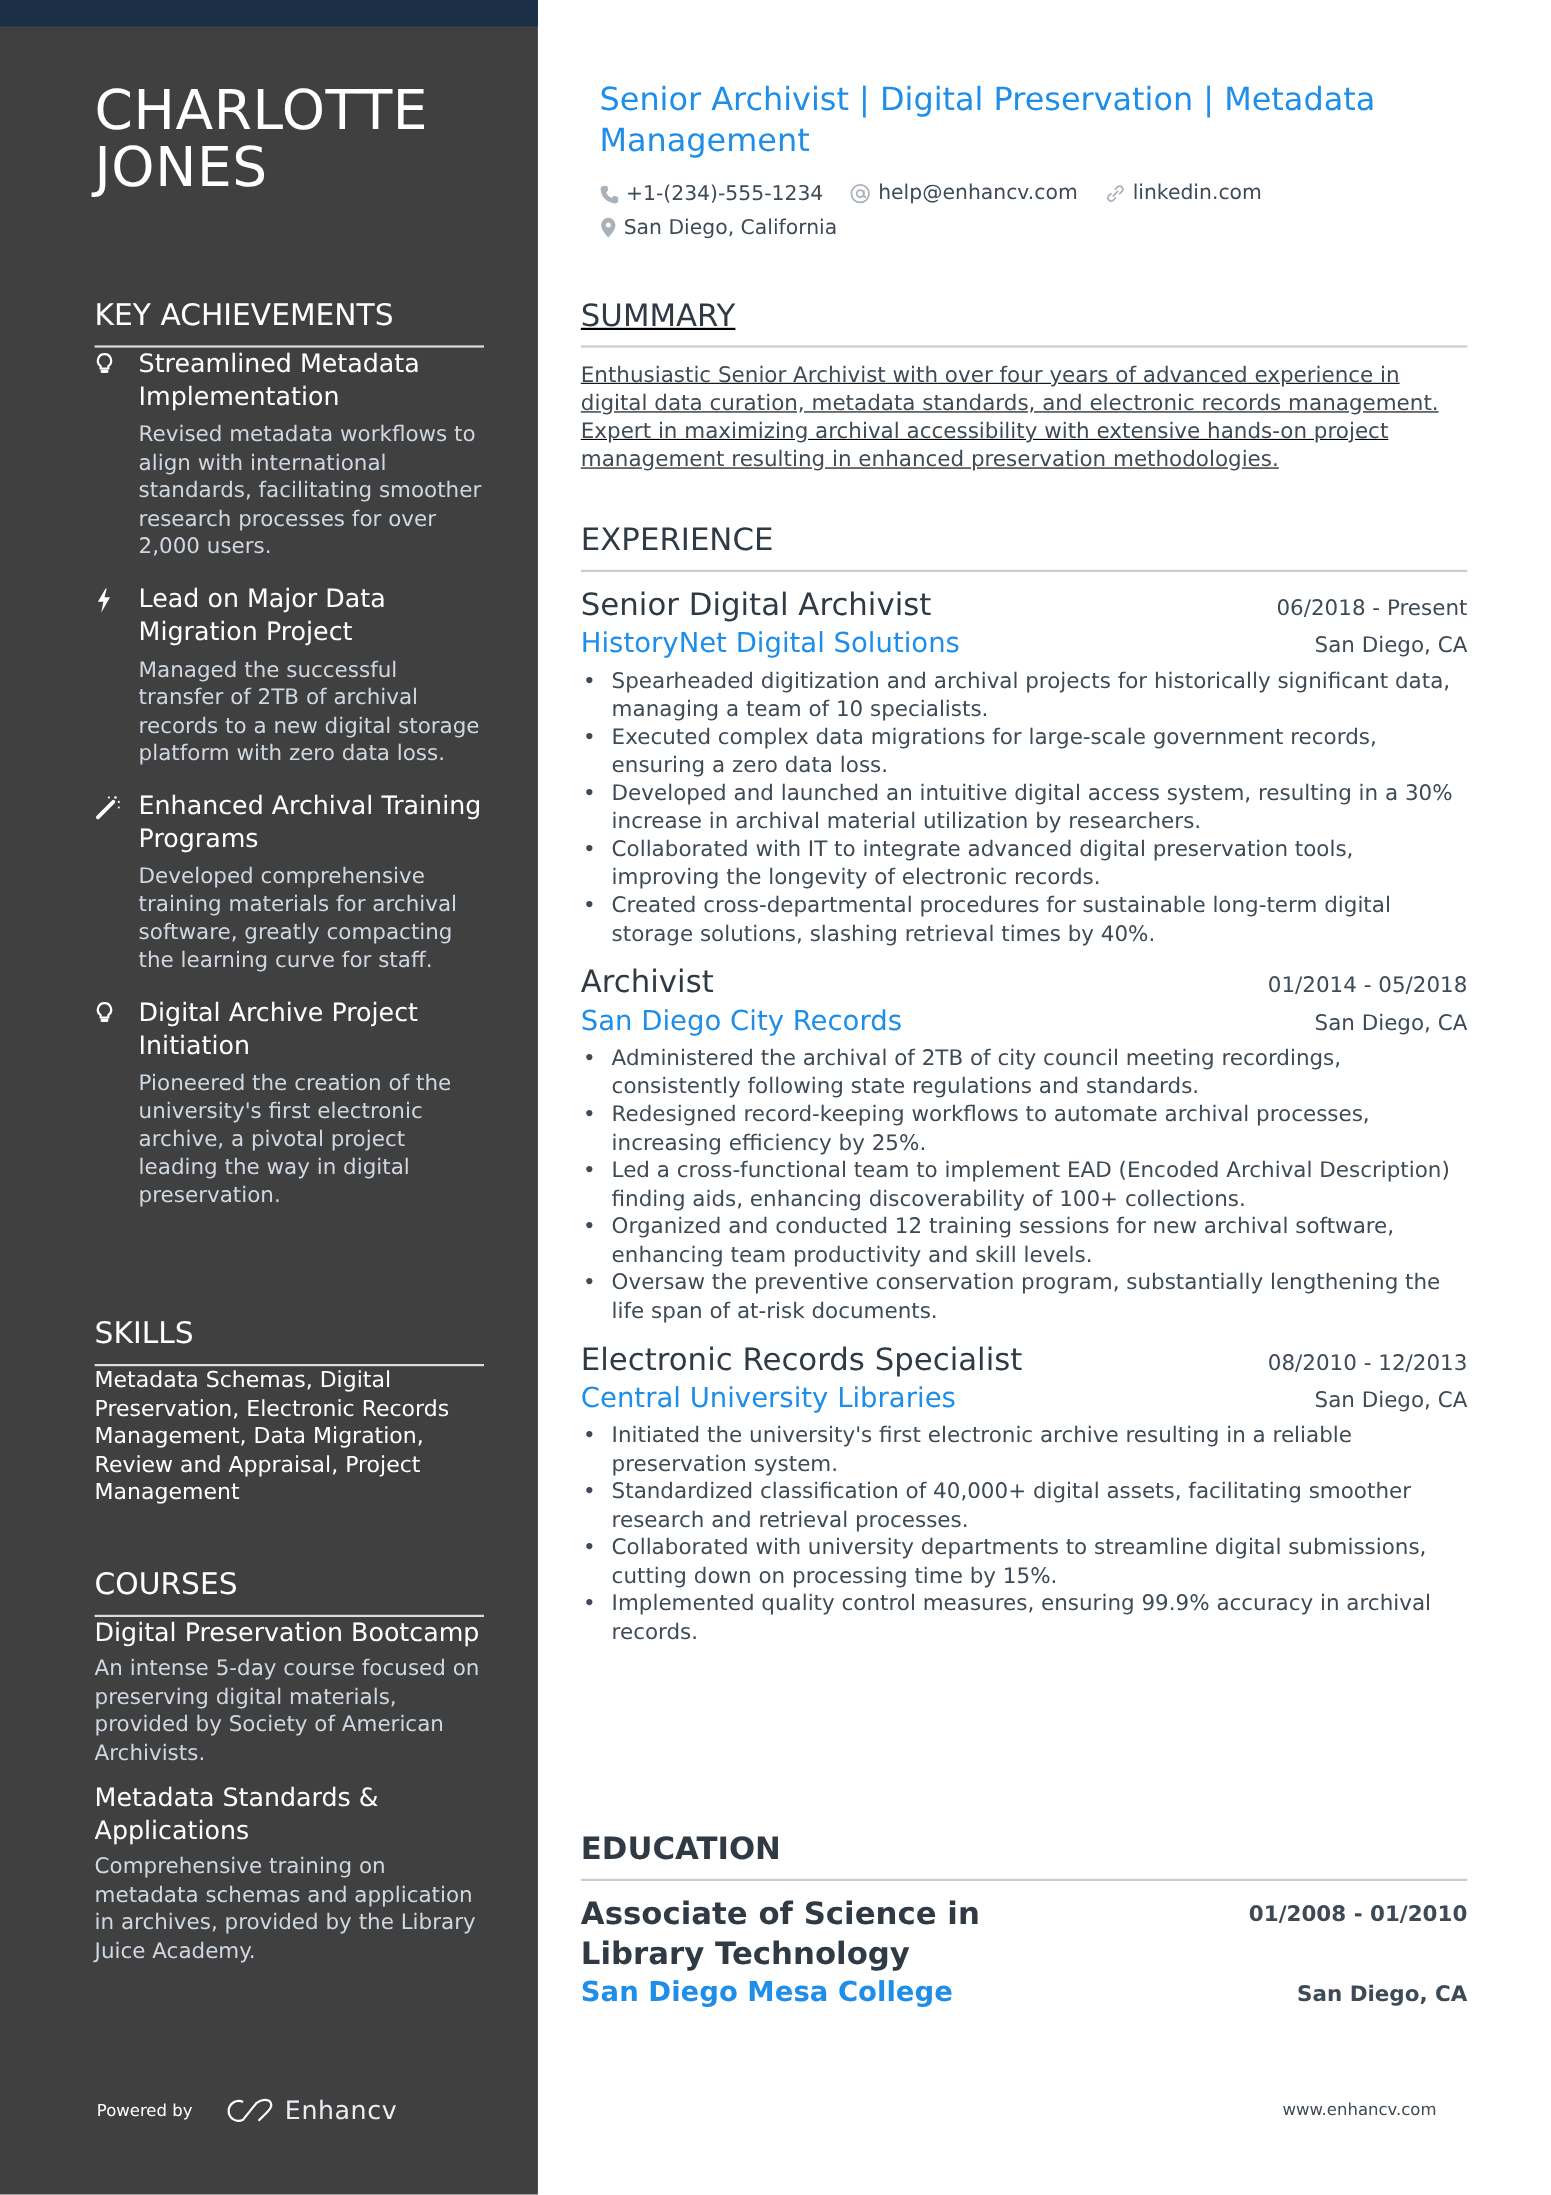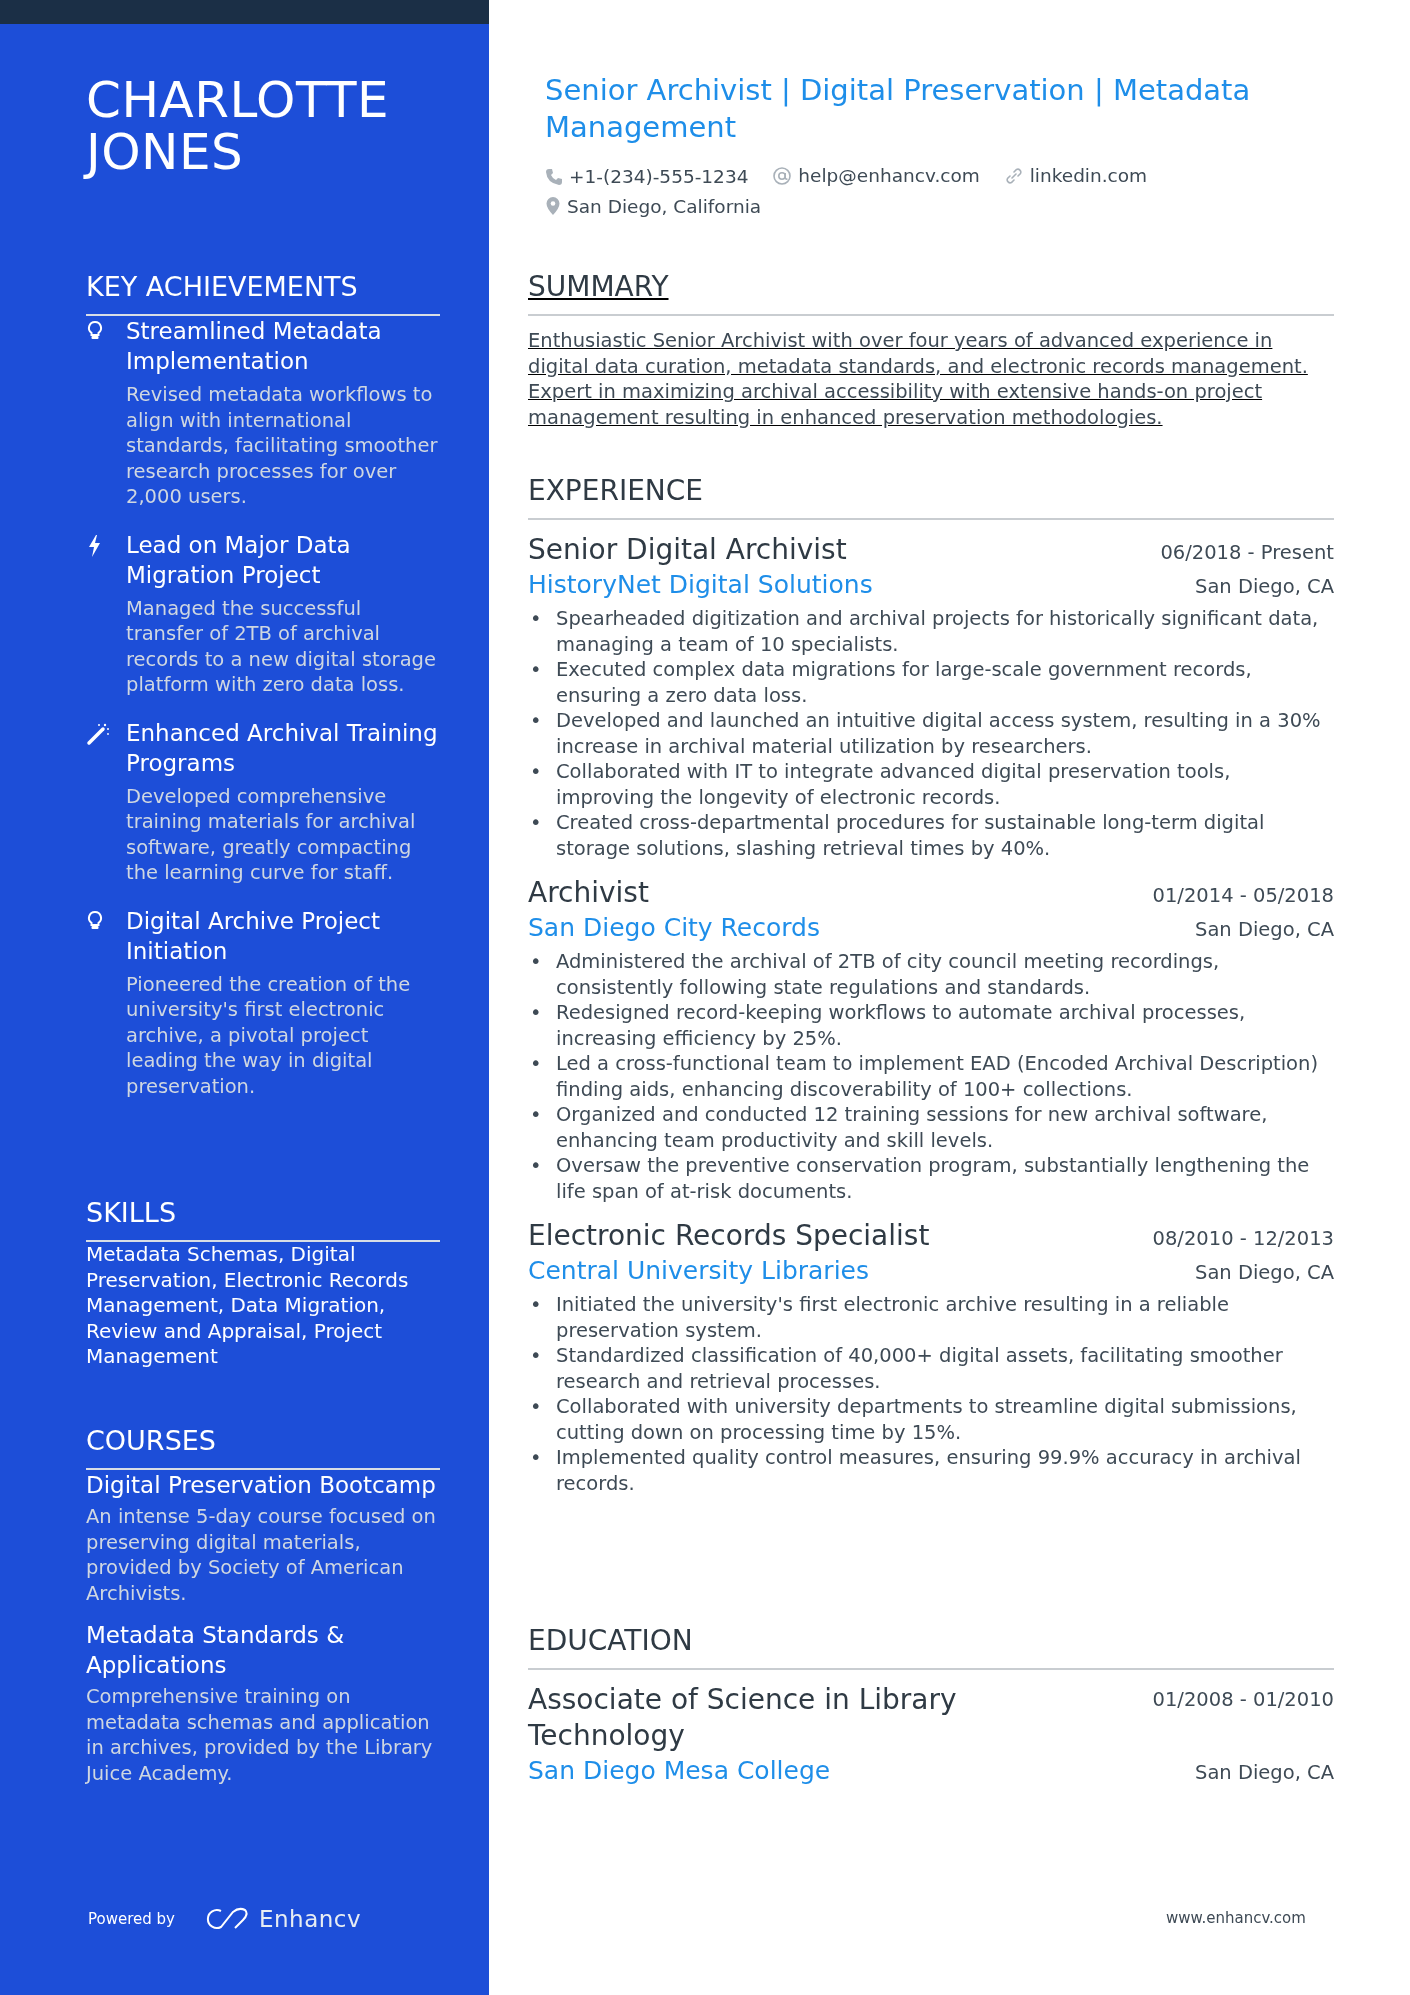--- a/index.html
+++ b/index.html
@@ -1,17 +1,17 @@
 <!DOCTYPE html>
 <html><head>
 <meta charset="utf-8">
 <style>
   html, body { margin:0; padding:0; }
   body { width:1410px; height:1995px; position:relative; background:#ffffff; font-family:"DejaVu Sans", sans-serif; overflow:hidden; }
-  .sidebar { position:absolute; left:0; top:0; width:489px; height:1995px; background:#1d4ed8; color:#fff; }
+  .sidebar { position:absolute; left:0; top:0; width:489px; height:1995px; background:#404040; color:#fff; }
   .sidebar .topband { position:absolute; left:0; top:0; width:489px; height:24px; background:#1b2f46; }
   .name { position:absolute; left:86px; top:74px; width:360px; font-size:50px; line-height:52px; font-weight:400; color:#fff; letter-spacing:0.5px; }
   .s-section { position:absolute; left:86px; width:354px; }
   .s-head { font-size:27px; line-height:34px; color:#fff; padding-bottom:10px; border-bottom:2px solid #d8dee6; }
   .ach { position:relative; padding-left:40px; margin-bottom:20px; }
   .ach .ico { position:absolute; left:0; top:4px; width:22px; height:24px; }
   .ach-title { font-size:23px; line-height:30px; color:#fff; }
   .ach-desc { font-size:19.5px; line-height:25.5px; color:#cfd7e1; margin-top:6px; }
   .skills-text { font-size:20px; line-height:25.5px; color:#fff; }
   .course { margin-bottom:14px; }
@@ -211,21 +211,21 @@
     </div>
     <ul class="bullets">
       <li>Initiated the university's first electronic archive resulting in a reliable preservation system.</li>
       <li>Standardized classification of 40,000+ digital assets, facilitating smoother research and retrieval processes.</li>
       <li>Collaborated with university departments to streamline digital submissions, cutting down on processing time by 15%.</li>
       <li>Implemented quality control measures, ensuring 99.9% accuracy in archival records.</li>
     </ul>
   </div>
 </div>
 
-<div class="m-section" style="top:1624px;">
+<div class="m-section" style="top:1664px;font-weight:bold;">
   <div class="m-head">EDUCATION</div>
   <div class="job">
     <div class="row" style="align-items:flex-start;">
       <span class="job-title" style="width:470px;">Associate of Science in Library Technology</span>
       <span class="job-date" style="margin-top:6px;">01/2008 - 01/2010</span>
     </div>
     <div class="row">
       <span class="company">San Diego Mesa College</span>
       <span class="job-loc">San Diego, CA</span>
     </div>

